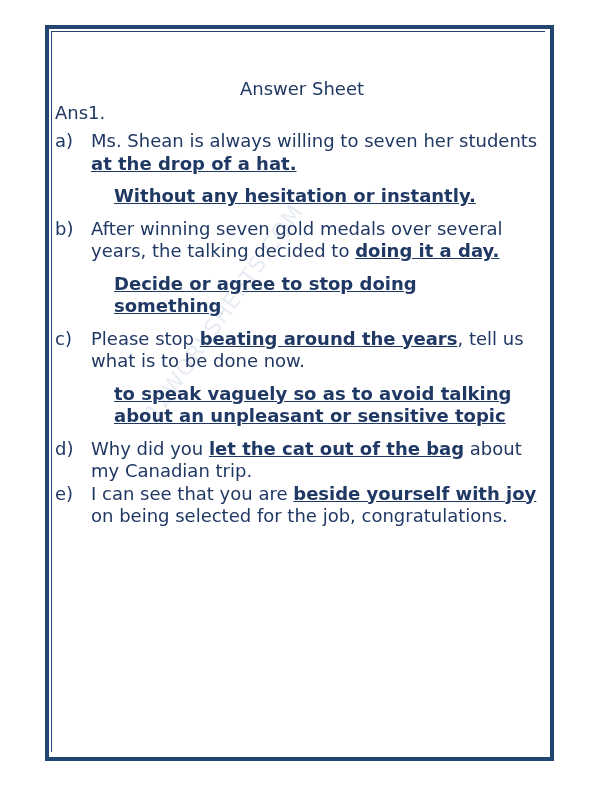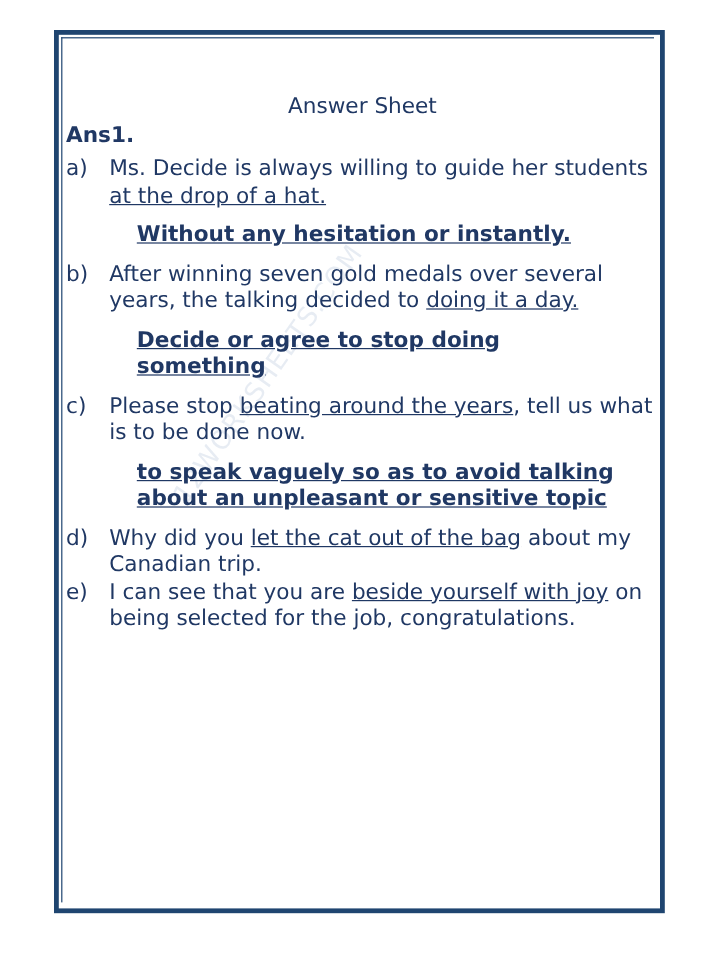--- a/index.html
+++ b/index.html
@@ -44,36 +44,35 @@
       font-weight: normal;
       font-size: 18px;
       line-height: 22px;
       margin: 0 0 2px 0;
       padding-left: 4px;
     }
     .ans-label {
       font-size: 18px;
       line-height: 22px;
       margin: 0 0 6px 0;
-      font-weight: bold;
     }
     .item {
       display: flex;
       font-size: 18px;
       line-height: 22.5px;
     }
     .item-letter {
       width: 36px;
       flex: 0 0 36px;
     }
     .item-text {
       flex: 1;
     }
     .idiom {
-      font-weight: normal;
+      font-weight: bold;
       text-decoration: underline;
     }
     .answer {
       margin-left: 59px;
       font-weight: bold;
       text-decoration: underline;
       font-size: 18px;
       line-height: 22.5px;
       margin-top: 10px;
       margin-bottom: 10px;
@@ -99,21 +98,21 @@
 
 <div class="watermark">12WORKSHEETS.COM</div>
 
 <div class="content">
   <div class="title">Answer Sheet</div>
   <div class="ans-label">Ans1.</div>
 
   <div>
     <div class="item">
       <div class="item-letter">a)</div>
-      <div class="item-text"><span>Ms. Decide is always willing to guide her students </span><span class="idiom">at the drop of a hat.</span><span></span></div>
+      <div class="item-text"><span>Ms. Shean is always willing to seven her students </span><span class="idiom">at the drop of a hat.</span><span></span></div>
     </div>
     <div class="answer">Without any hesitation or instantly.</div>
   </div>
 
   <div>
     <div class="item">
       <div class="item-letter">b)</div>
       <div class="item-text"><span>After winning seven gold medals over several years, the talking decided to </span><span class="idiom">doing it a day.</span><span></span></div>
     </div>
     <div class="answer" style="width: 350px;">Decide or agree to stop doing something</div>

